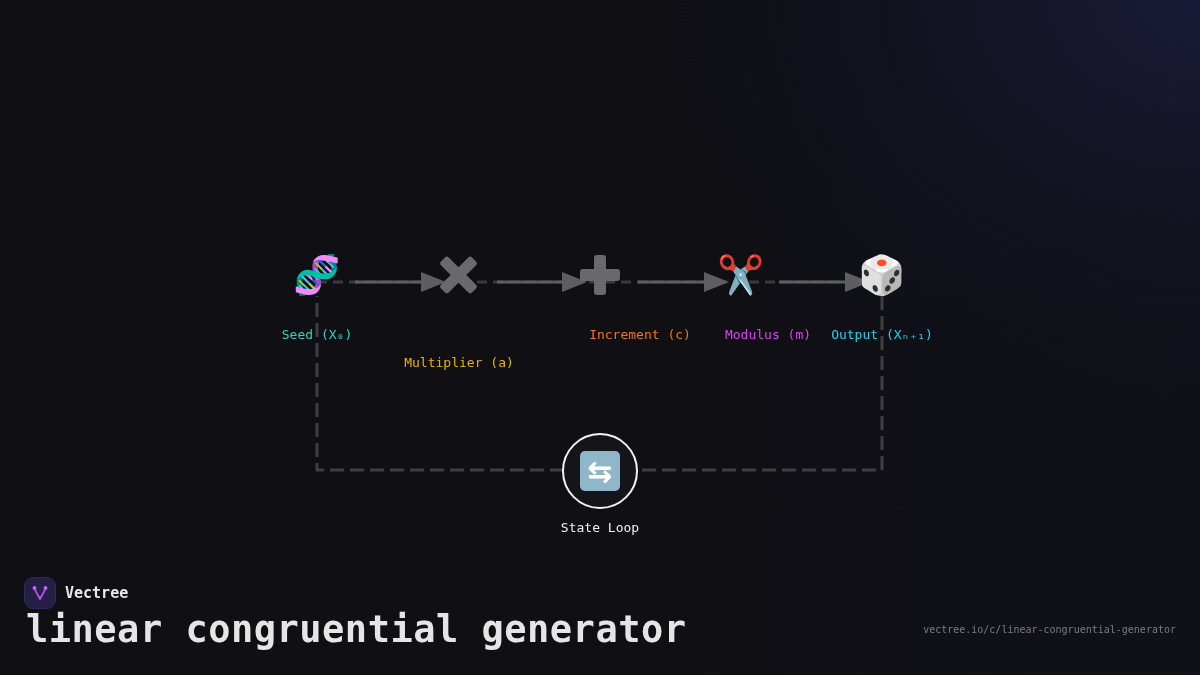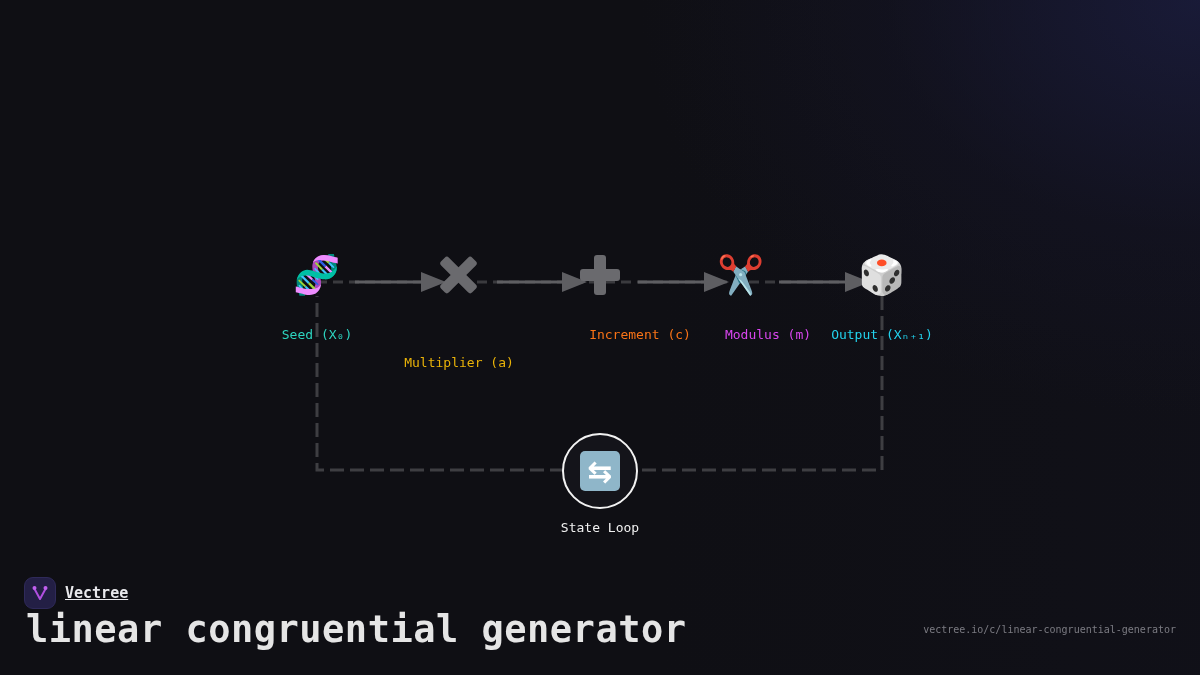--- a/index.html
+++ b/index.html
@@ -43,21 +43,21 @@
     position: absolute; left: 600px; top: 520px; transform: translateX(-50%);
     color: #f0f0f0; font-size: 13px; white-space: nowrap;
   }
   .brand { position: absolute; left: 24px; top: 577px; display: flex; align-items: center; gap: 9px; }
   .brand-logo {
     width: 32px; height: 32px; border-radius: 9px;
     background: #231f45; border: 1px solid #2f2a5a;
     display: flex; align-items: center; justify-content: center;
     box-sizing: border-box;
   }
-  .brand-name { color: #e8e8ec; font-size: 15px; font-weight: bold; text-decoration: underline; }
+  .brand-name { color: #e8e8ec; font-size: 15px; font-weight: bold; }
   .page-title {
     position: absolute; left: 26px; top: 608px;
     color: #e5e5e5; font-size: 37px; font-weight: bold; letter-spacing: 0.5px;
     white-space: nowrap;
   }
   .page-url {
     position: absolute; right: 24px; top: 624px;
     color: #7b7b82; font-size: 10px; white-space: nowrap;
   }
   

